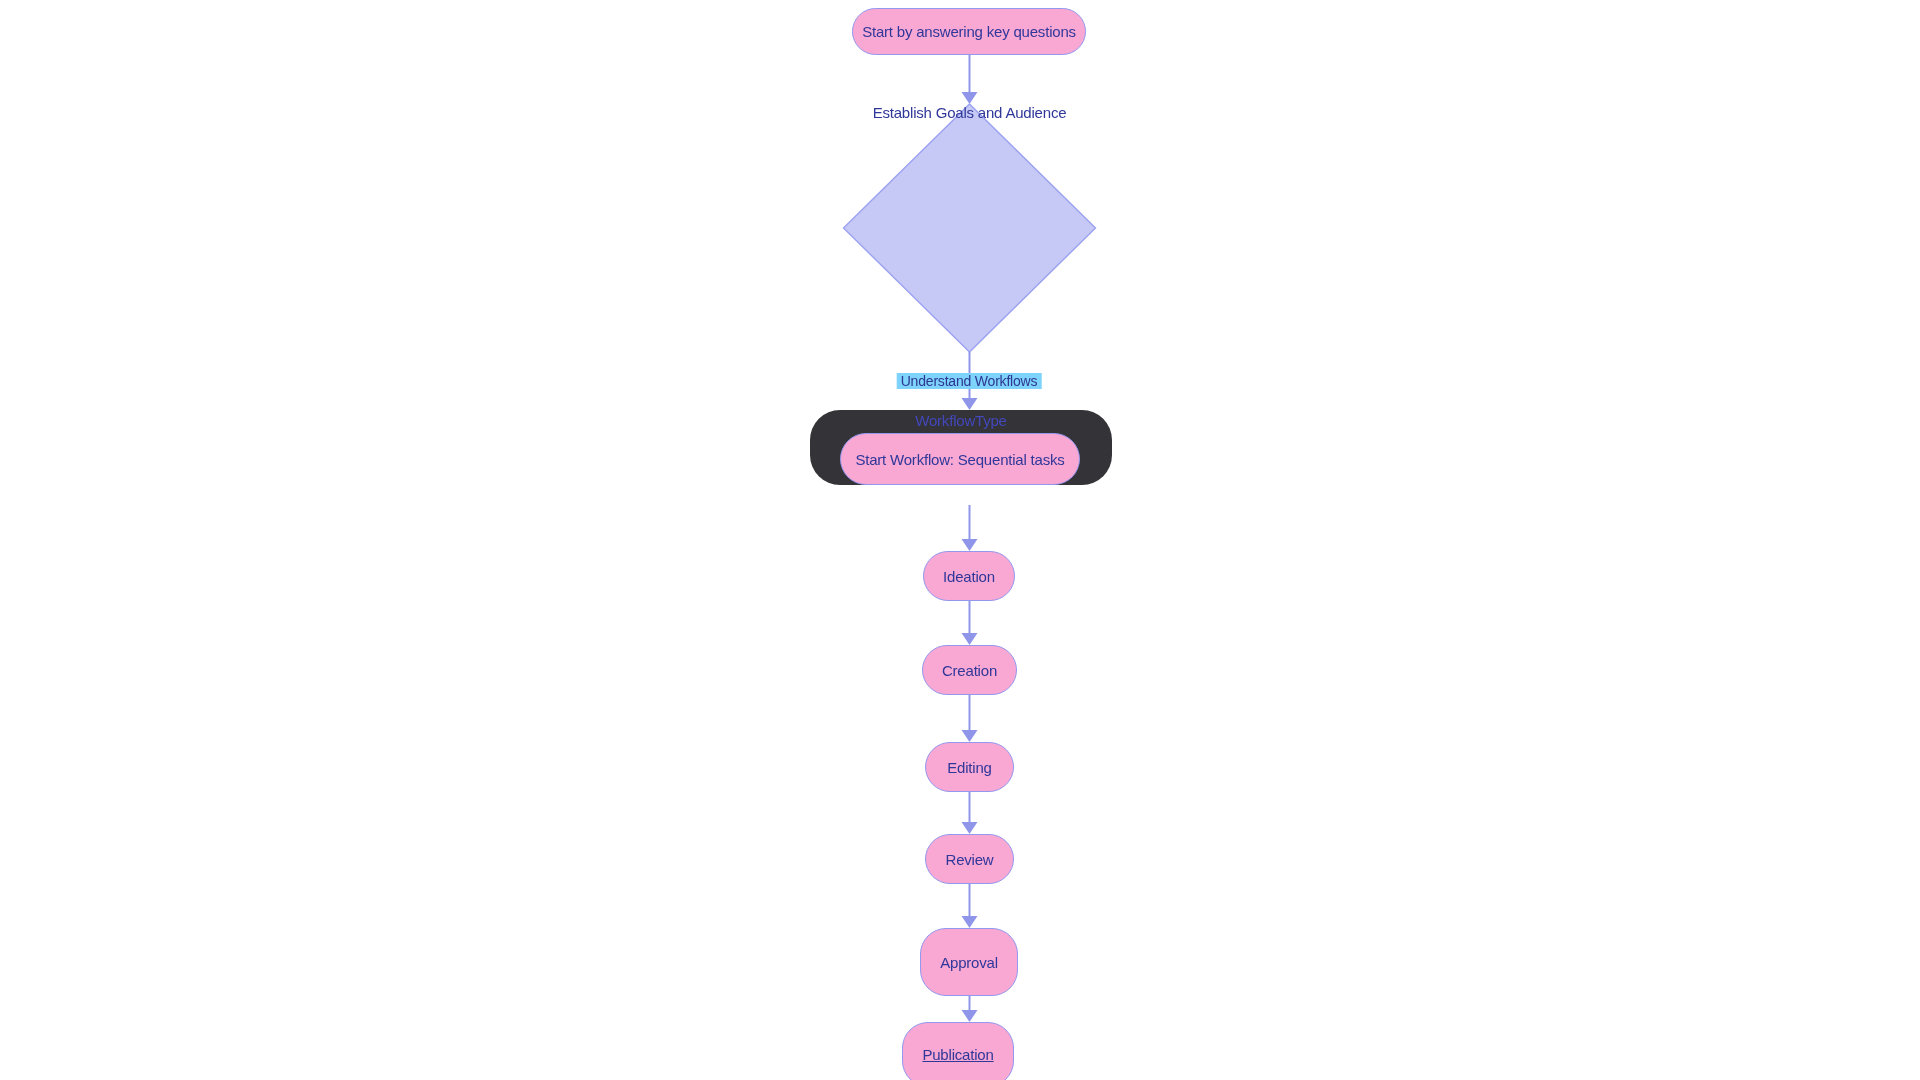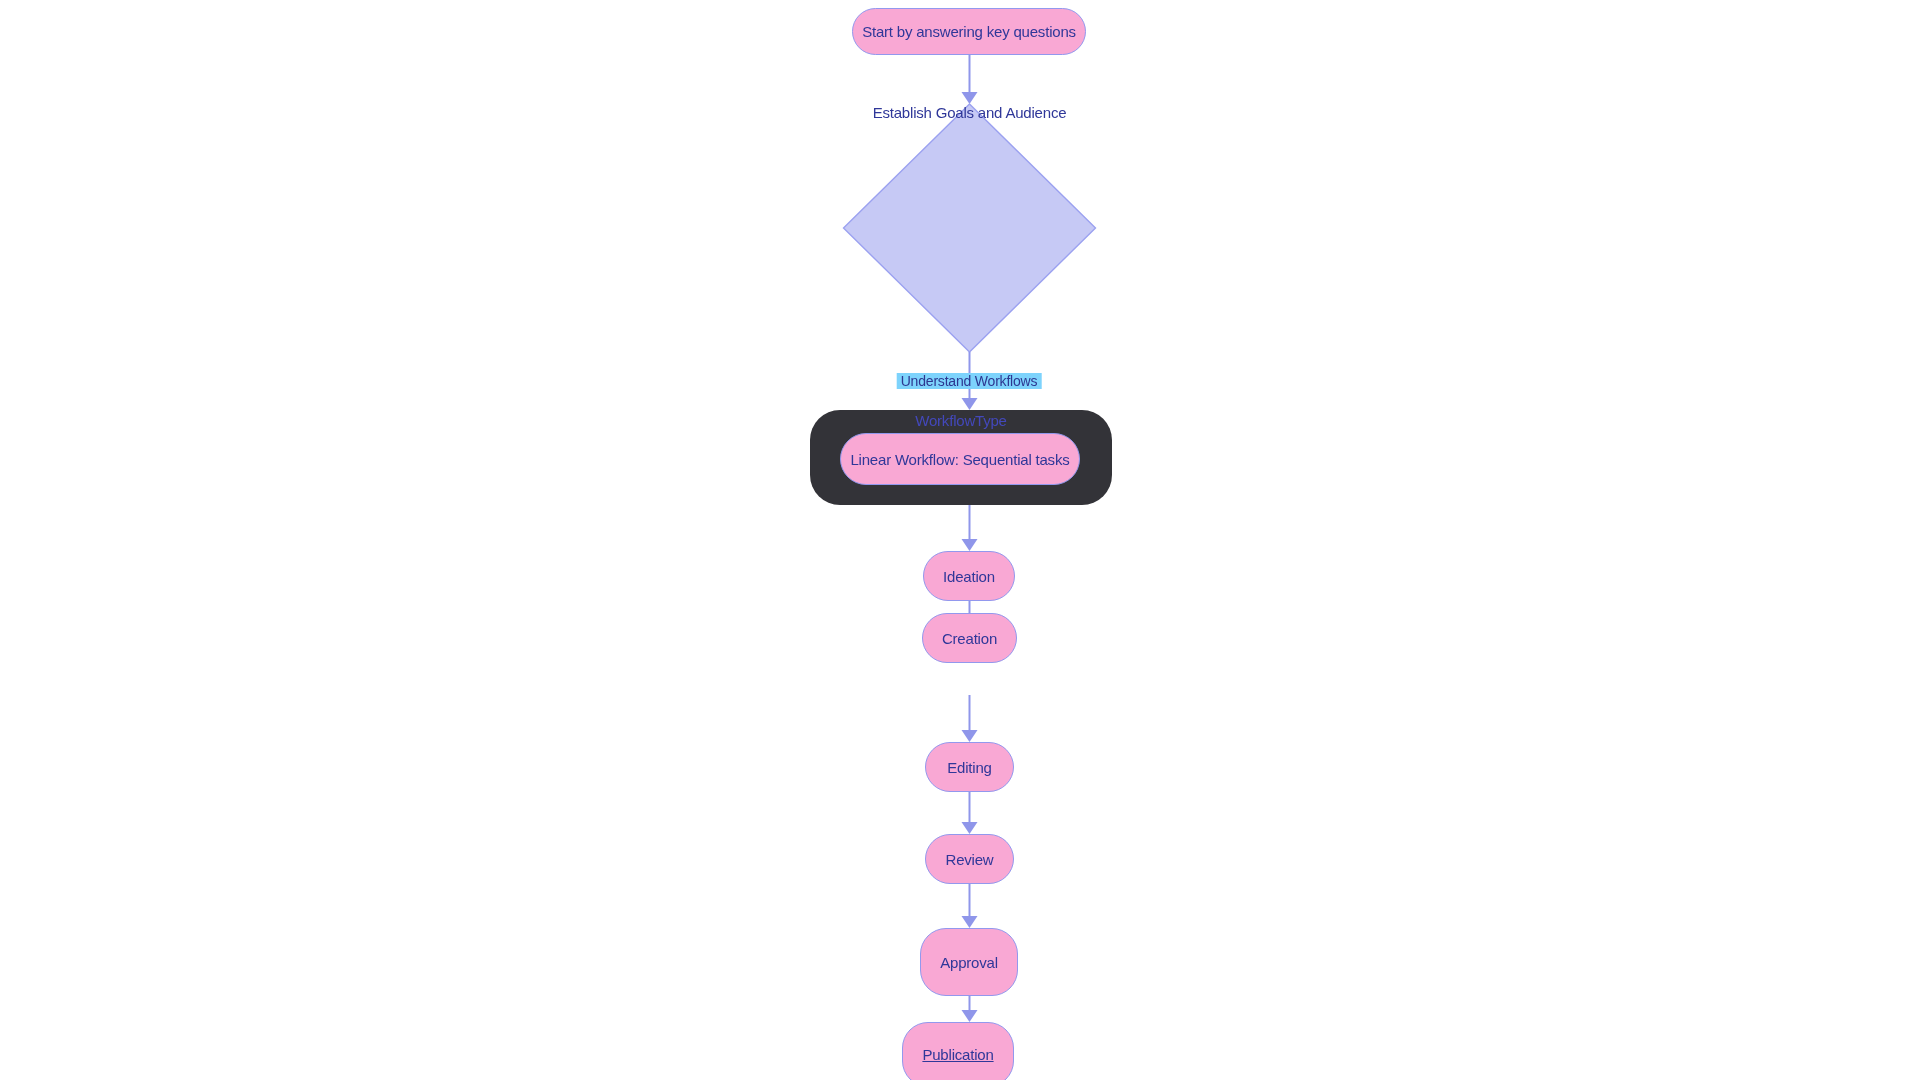--- a/index.html
+++ b/index.html
@@ -61,21 +61,21 @@
     color: #2d3790;
     font-size: 14px;
     letter-spacing: -0.2px;
     white-space: nowrap;
   }
   .cluster {
     position: absolute;
     left: 810px;
     top: 410px;
     width: 302px;
-    height: 95px;
+    height: 75px;
     background: #333338;
     border-radius: 30px;
     box-sizing: border-box;
     padding-left: 32px;
   }
   .cluster-label {
     position: absolute;
     left: 0;
     top: 2px;
     width: 100%;
@@ -149,28 +149,28 @@
 
   <div class="diamond-label">
     <span>Establish Goals and Audience</span>
   </div>
 
   <div class="edge-label">Understand Workflows</div>
 
   <div class="cluster">
     <div class="cluster-label">WorkflowType</div>
     <div class="node cluster-node">
-      <span>Linear Workflow: Sequential tasks</span>
+      <span>Start Workflow: Sequential tasks</span>
     </div>
   </div>
 
   <div class="node" style="left:923px; top:551px; width:92px;  height:50px;">
     <span>Ideation</span>
   </div>
-  <div class="node" style="left:922px; top:613px; width:95px;  height:50px;">
+  <div class="node" style="left:922px; top:645px; width:95px;  height:50px;">
     <span>Creation</span>
   </div>
   <div class="node" style="left:925px; top:742px; width:89px;  height:50px;">
     <span>Editing</span>
   </div>
   <div class="node" style="left:925px; top:834px; width:89px;  height:50px;text-align:right;">
     <span>Review</span>
   </div>
   <div class="node" style="left:920px; top:928px; width:98px;  height:68px;">
     <span>Approval</span>

